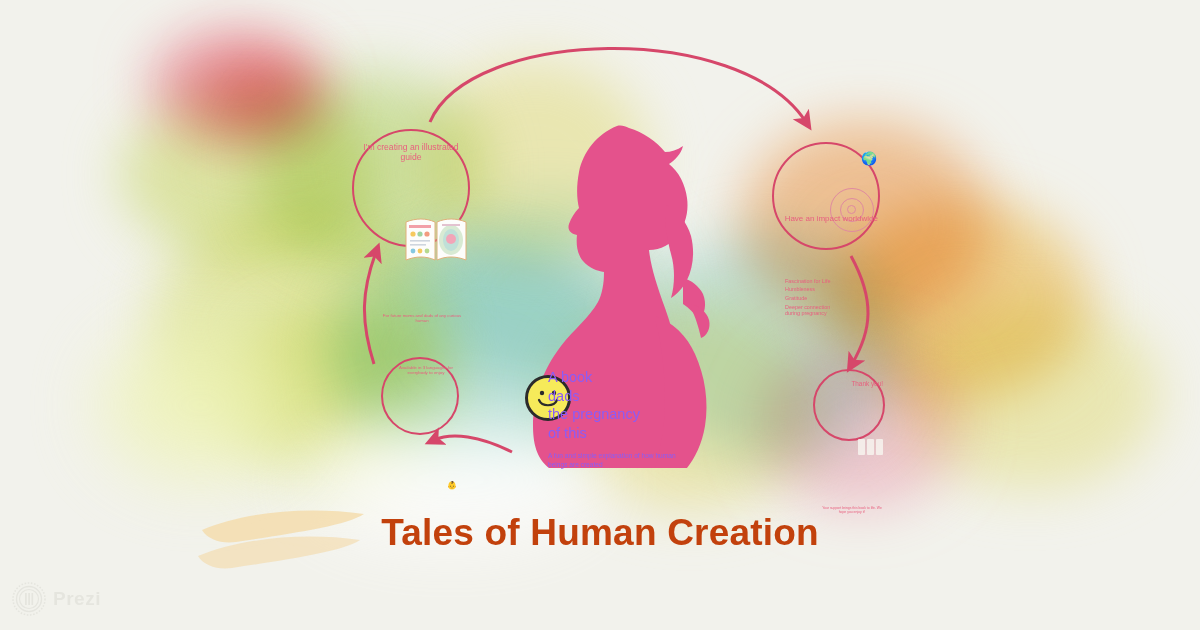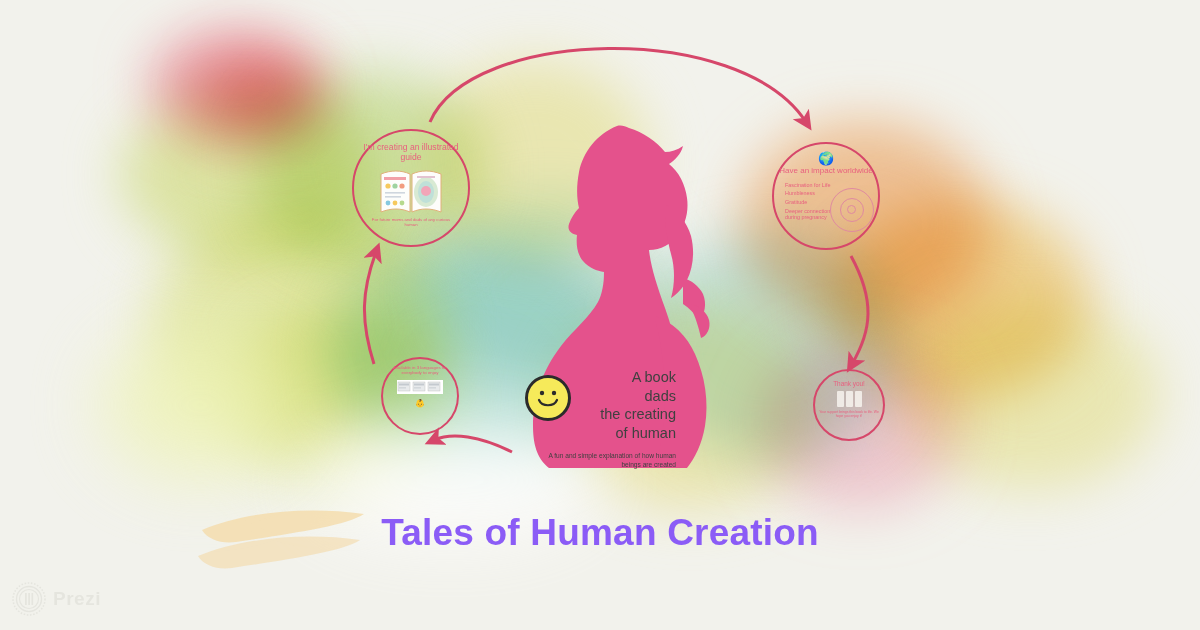--- a/index.html
+++ b/index.html
@@ -14,21 +14,21 @@
   
   .wc{position:absolute;border-radius:50%;filter:blur(26px);mix-blend-mode:multiply;pointer-events:none;}
   .wc2{position:absolute;border-radius:50%;filter:blur(34px);opacity:.75;pointer-events:none;}
 
   
   .silhouette{position:absolute;left:505px;top:108px;width:250px;height:360px;}
   .silhouette svg{width:100%;height:100%;display:block;}
 
   
   .node{position:absolute;border:2.2px solid #d6476a;border-radius:50%;box-sizing:border-box;}
-  .node-inner{position:absolute;inset:0;display:flex;flex-direction:column;align-items:center;}
+  .node-inner{position:absolute;inset:0;display:flex;flex-direction:column;align-items:flex-end;gap:48px;}
 
   .node-title{
     color:#e8607f;text-align:center;line-height:1.12;font-weight:400;
   }
   .node-sub{color:#e8607f;text-align:center;line-height:1.15;}
   .node-list{color:#e8607f;line-height:1.55;}
 
   
   #node-illustrated-guide{left:352px;top:129px;width:118px;height:118px;}
   #node-illustrated-guide .node-title{font-size:8.6px;margin-top:12px;}
@@ -53,39 +53,39 @@
   #node-languages .emoji{font-size:8px;margin-top:5px;}
 
   
   #node-thanks{left:813px;top:369px;width:72px;height:72px;}
   #node-thanks .node-title{font-size:6.4px;margin-top:9px;}
   #node-thanks .shape-row{display:flex;gap:2px;margin-top:4px;}
   #node-thanks .shape-row span{display:block;width:7px;height:16px;background:#f7f3ee;opacity:.85;border-radius:1px;}
   #node-thanks .node-sub{font-size:3.4px;margin-top:4px;width:62px;}
 
   
-  .center-copy{position:absolute;left:548px;top:368px;width:128px;text-align:right;color:#404040;}
+  .center-copy{position:absolute;left:548px;top:368px;width:128px;text-align:left;color:#8b5cf6;}
   .center-copy .big{font-size:14.5px;line-height:1.28;}
   .center-copy .small{font-size:6.6px;line-height:1.3;margin-top:10px;}
 
   .smiley{
     position:absolute;left:525px;top:375px;width:46px;height:46px;border-radius:50%;
     background:#f6ea5a;border:3px solid #2b2b2b;box-sizing:border-box;
     display:flex;align-items:center;justify-content:center;
   }
   .smiley svg{width:34px;height:34px;}
 
   
   .arrows{position:absolute;inset:0;pointer-events:none;}
 
   
   .brush{position:absolute;left:196px;top:496px;width:210px;height:86px;pointer-events:none;}
   .title-main{
     position:absolute;left:0;right:0;top:512px;text-align:center;
-    font-size:37px;font-weight:700;color:#8b5cf6;letter-spacing:.2px;
+    font-size:37px;font-weight:700;color:#c2410c;letter-spacing:.2px;
   }
   .title-sub{
     position:absolute;left:0;right:0;top:560px;text-align:center;
     font-size:24px;color:#ef6e84;
   }
 
   
   .prezi{position:absolute;left:12px;bottom:14px;display:flex;align-items:center;gap:7px;opacity:.5;}
   .prezi .badge{width:34px;height:34px;}
   .prezi .word{font-size:19px;font-weight:700;color:#d9d9d2;letter-spacing:.5px;}
@@ -259,22 +259,22 @@
       <circle cx="11" cy="12" r="2.2" fill="#2b2b2b"></circle>
       <circle cx="23" cy="12" r="2.2" fill="#2b2b2b"></circle>
       <path d="M8,19 C11,26 23,26 26,19" fill="none" stroke="#2b2b2b" stroke-width="2.2" stroke-linecap="round"></path>
     </svg>
   </div>
 
   <div class="center-copy">
     <div class="big">
       <div>A book</div>
       <div>dads</div>
-      <div>the creating</div>
-      <div>of human</div>
+      <div>the pregnancy</div>
+      <div>of this</div>
     </div>
     <div class="small">A fun and simple explanation of how human beings are created</div>
   </div>
 
   <div class="brush">
     <svg viewBox="0 0 210 86" style="width:100%;height:100%;">
       <path d="M6,34 C48,16 110,10 168,18 C150,30 92,38 40,46 C26,48 12,44 6,34 Z" fill="#f4d9a6" opacity=".75"></path>
       <path d="M2,60 C46,42 108,36 164,44 C146,56 88,64 36,72 C22,74 8,70 2,60 Z" fill="#f4d9a6" opacity=".6"></path>
     </svg>
   </div>

